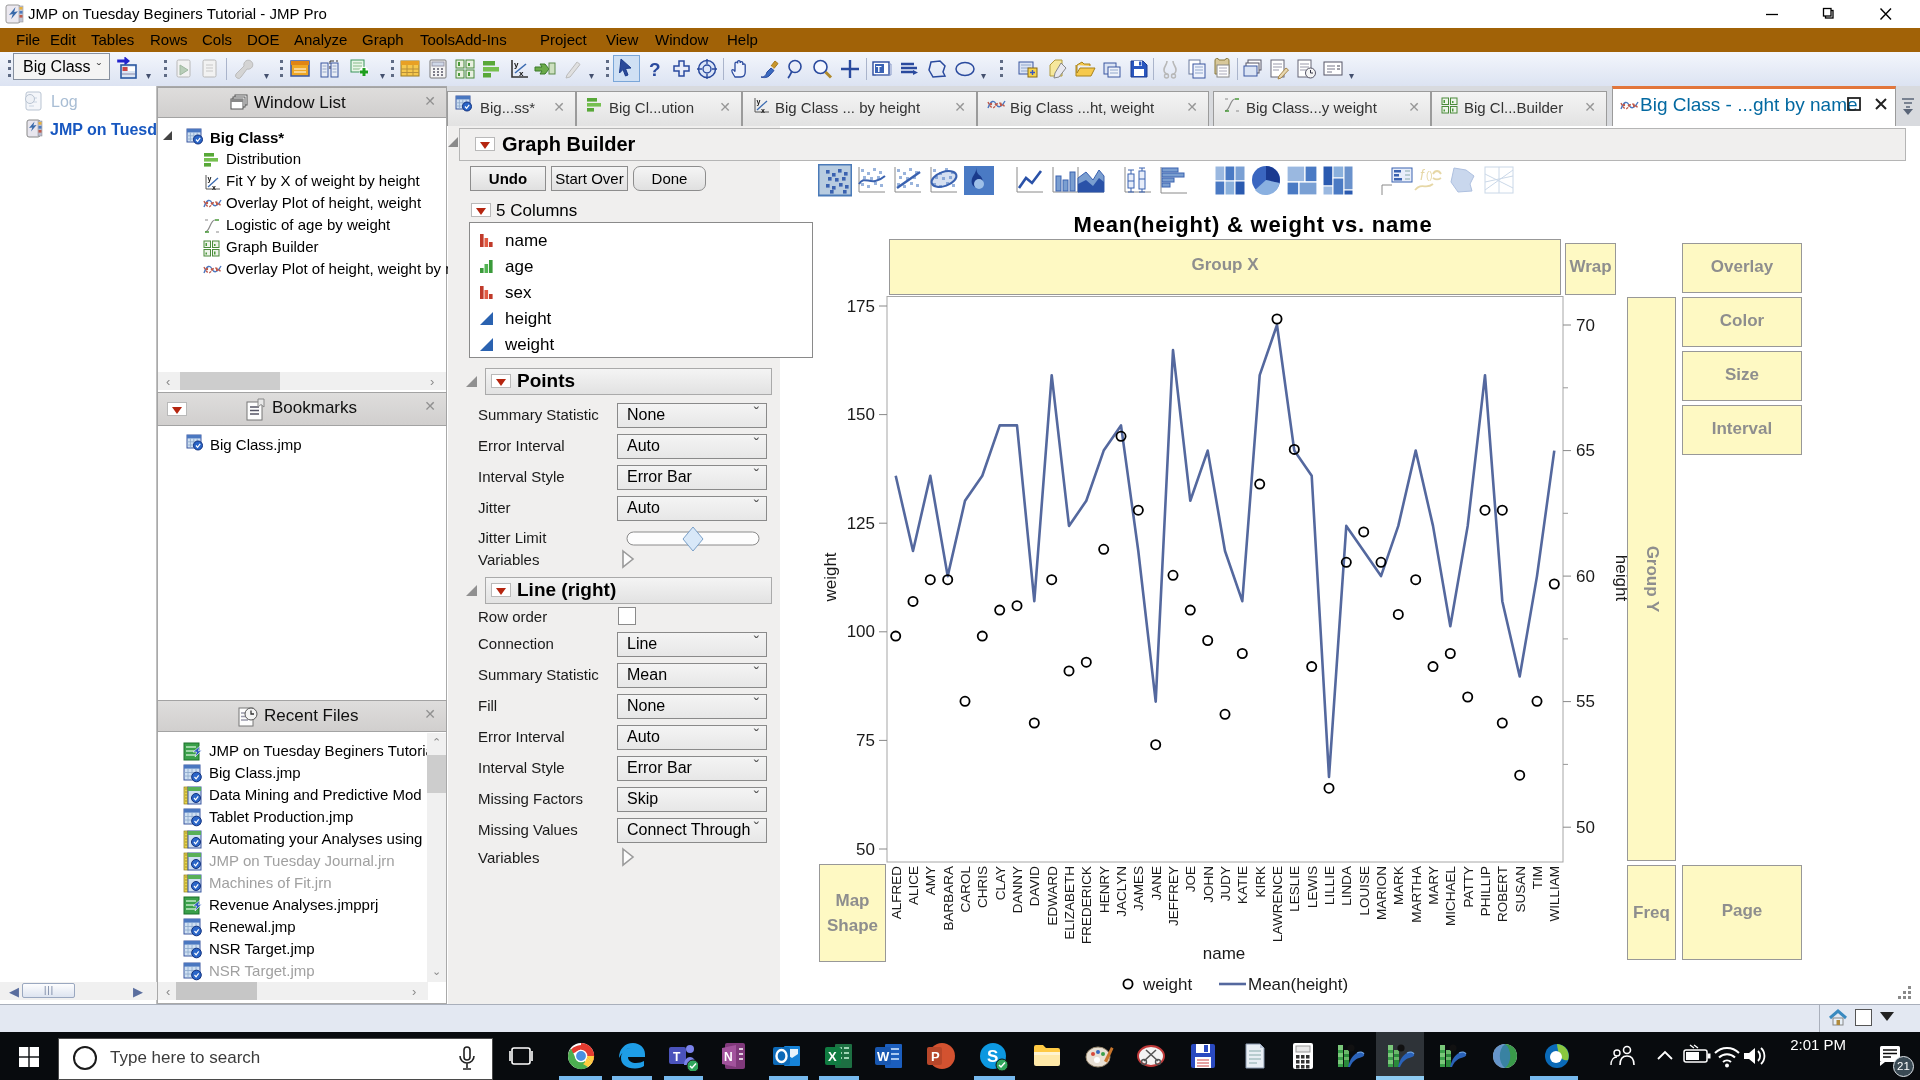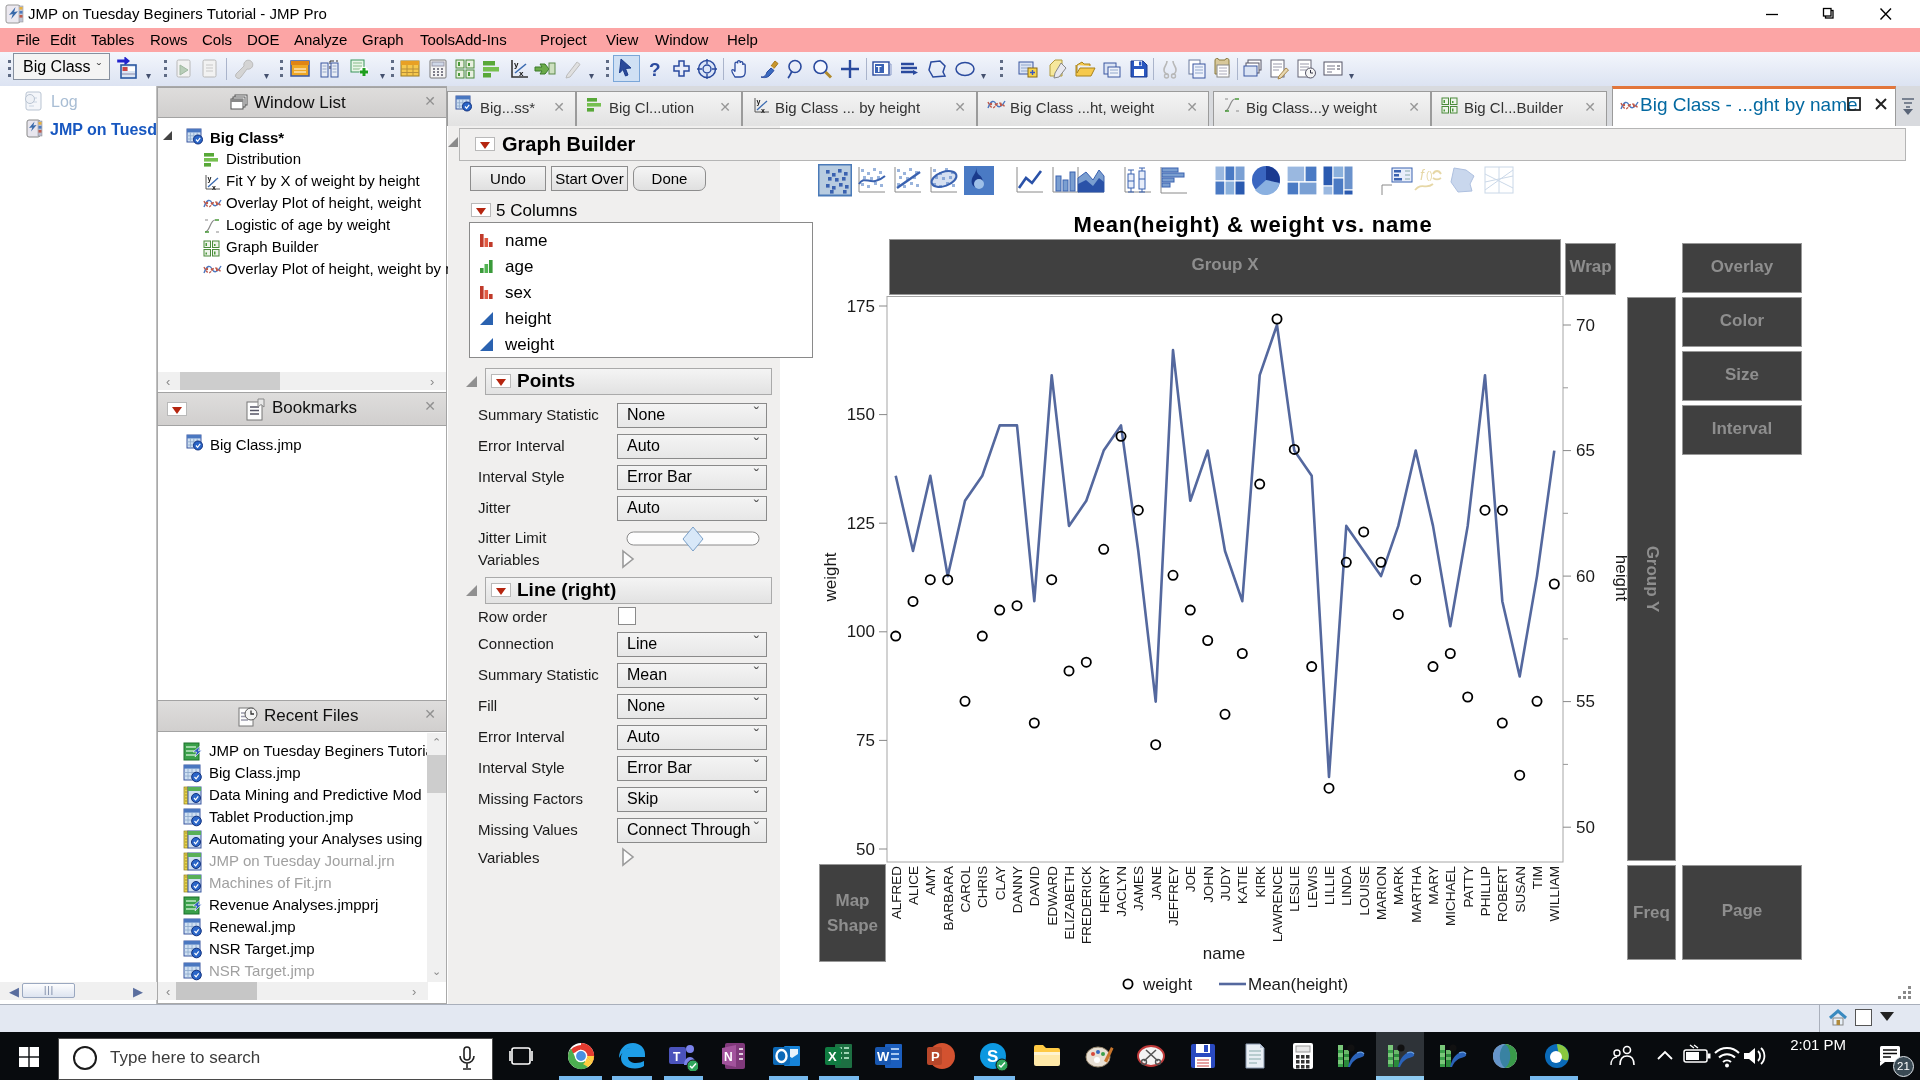--- a/index.html
+++ b/index.html
@@ -1,19 +1,19 @@
 <!DOCTYPE html>
 <html><head><meta charset="utf-8"><style>
 * { margin:0; padding:0; box-sizing:border-box; }
 html,body { width:1920px; height:1080px; overflow:hidden; }
 body { font-family:"Liberation Sans", sans-serif; background:#fff; position:relative; }
 .abs { position:absolute; }
 #titlebar { left:0; top:0; width:1920px; height:28px; background:#fff; }
 #titlebar .title { position:absolute; left:28px; top:5px; font-size:15px; color:#000; }
-#menubar { left:0; top:28px; width:1920px; height:24px; background:#fca5a5; }
+#menubar { left:0; top:28px; width:1920px; height:24px; background:#a16207; }
 #menubar span { position:absolute; top:3px; font-size:15px; color:#000; }
 #toolbar { left:0; top:52px; width:1920px; height:34px; background:linear-gradient(#f3f6fc,#dce3f2); }
 .grip { position:absolute; top:60px; width:3px; height:18px;
   background:repeating-linear-gradient(#5f6b84 0 3px, transparent 3px 7px); }
 .tsep { position:absolute; top:58px; width:1px; height:22px; background:#aab4cb; }
 .chev { position:absolute; top:70px; font-size:10px; color:#44506e; }
 .ticon { position:absolute; top:57px; }
 #statusbar { left:0; top:1004px; width:1920px; height:28px; background:#e3e8f2; border-top:1px solid #a9afbb; }
 #taskbar { left:0; top:1032px; width:1920px; height:48px; background:#080b0e; }
 .phead { position:absolute; background:linear-gradient(#dedddc,#d1cfce); border:1px solid #a3a3a3; }
@@ -30,21 +30,21 @@
 .rtri { position:absolute; width:20px; height:14px; background:#fff; border:1px solid #b9b9b9; }
 .rtri:after { content:""; position:absolute; left:3.5px; top:4px; border:5.5px solid transparent; border-top:7px solid #b5250f; }
 .lbl15 { position:absolute; font-size:15px; color:#1a1a1a; white-space:nowrap; }
 .dd { position:absolute; left:617px; width:150px; height:25px; background:linear-gradient(#f4f4f4,#e7e7e7);
       border:1px solid #8a8a8a; font-size:16px; color:#000; }
 .dd span { position:absolute; left:9px; top:2px; }
 .dd:after { content:"\02C7"; position:absolute; right:7px; top:1px; font-size:16px; color:#555; }
 .sechead { position:absolute; left:485px; width:287px; height:27px; background:linear-gradient(#f4f4f4,#e2e2e2); border:1px solid #aaa; }
 .sechead b { position:absolute; left:31px; top:1px; font-size:19px; }
 .collapse { position:absolute; width:0; height:0; border-left:11px solid transparent; border-bottom:11px solid #909090; }
-.zone { position:absolute; background:#404040; border:1px solid #989898; color:#8e8e8e;
+.zone { position:absolute; background:#fef9c3; border:1px solid #989898; color:#8e8e8e;
         font-weight:bold; font-size:17px; text-align:center; }
 .scroll { position:absolute; background:#f0f0f0; }
 .sarrow { position:absolute; color:#5a6e9e; font-size:13px; }
 </style></head><body>
 
 <div class="abs" id="titlebar">
   <svg class="abs" style="left:5px;top:3px" width="20" height="22" viewBox="0 0 20 22">
     <rect x="1" y="2" width="14" height="18" rx="2" fill="#ece9f0" stroke="#999"></rect>
     <rect x="14" y="3" width="4" height="16" fill="#c0c4d4" stroke="#999" stroke-width="0.6"></rect>
     <rect x="14.5" y="4" width="3" height="2.6" fill="#e8b23c"></rect>
@@ -573,21 +573,21 @@
 <svg class="abs" style="left:1899px;top:96px" width="20" height="20" viewBox="0 0 20 20">
     <path d="M3 3 h12 M5 7 h8 M7 11 h4" stroke="#5a6578" stroke-width="1.6"></path>
     <path d="M4 13 h10 l-5 6 Z" fill="#5a6578"></path>
   </svg>
 <div class="abs" style="left:448px;top:126px;width:1472px;height:878px;background:#fff;"></div>
 <div class="abs" style="left:448px;top:126px;width:332px;height:878px;background:#f0efee;"></div>
 <div class="abs" style="left:459px;top:128px;width:1447px;height:33px;background:#f0efee;border:1px solid #b5b5b5;"></div>
 <div class="collapse" style="left:448px;top:137px;border-left:10px solid transparent;border-bottom:10px solid #8a8a8a;"></div>
 <span class="rtri" style="left:475px;top:137px;"></span>
 <div class="abs" style="left:502px;top:133px;font-size:20px;font-weight:bold;color:#000;">Graph Builder</div>
-<div class="gbbtn" style="left:470px;top:166px;width:76px;">Undo</div>
+<div class="gbbtn" style="left:470px;top:166px;width:76px;font-weight:bold;">Undo</div>
 <div class="gbbtn" style="left:551px;top:166px;width:77px;">Start Over</div>
 <div class="gbbtn" style="left:633px;top:166px;width:73px;border-radius:7px;">Done</div>
 <svg class="abs" style="left:818px;top:164px;opacity:1" width="34" height="33" viewBox="0 0 34 33">
     <rect x="0.5" y="0.5" width="33" height="31" fill="#b8cce0" stroke="#4a7ab8" stroke-width="2"></rect>
     <g fill="#3a62b0">
       <rect x="8" y="6" width="3.6" height="3.6"></rect>
       <rect x="14" y="9" width="3.6" height="3.6"></rect>
       <rect x="20" y="5" width="3.6" height="3.6"></rect>
       <rect x="26" y="8" width="3.6" height="3.6"></rect>
       <rect x="10" y="13" width="3.6" height="3.6"></rect>

